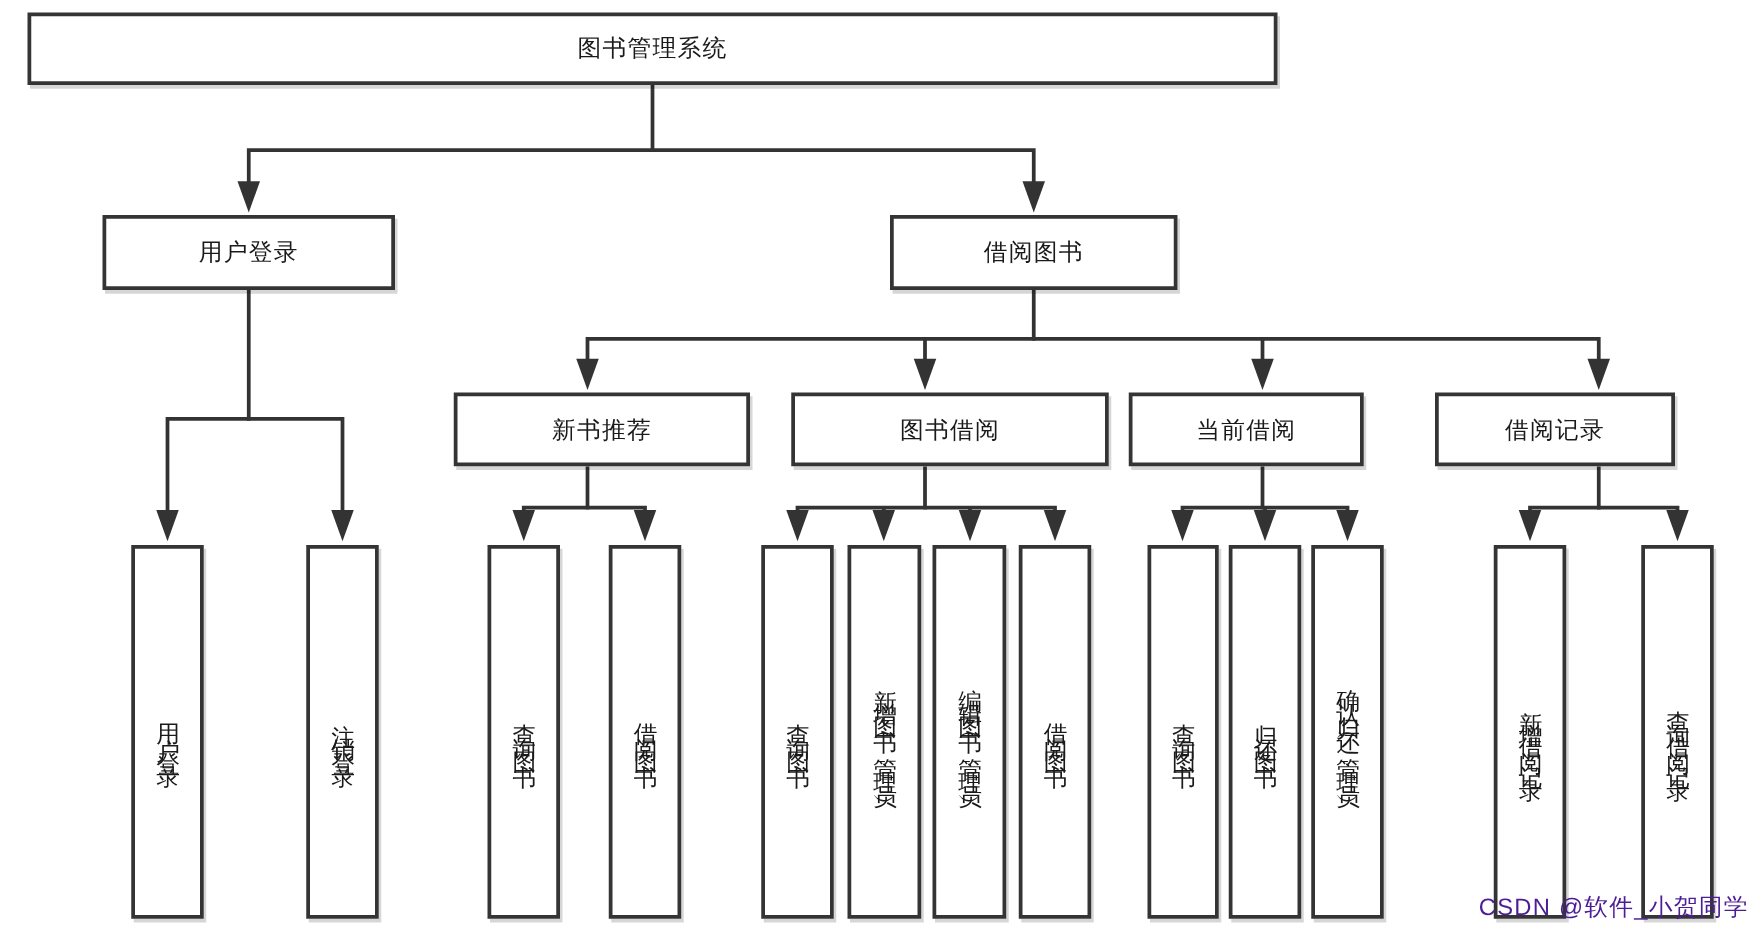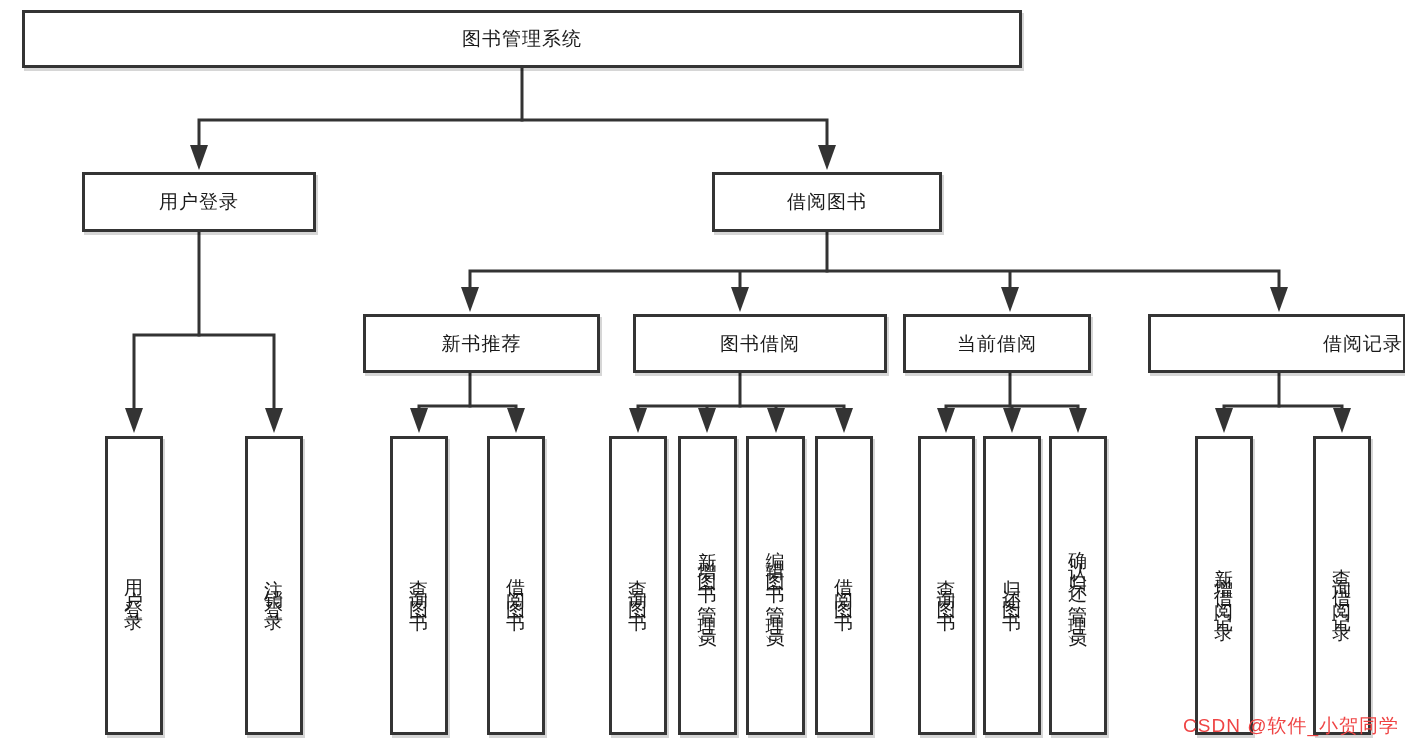--- a/index.html
+++ b/index.html
@@ -53,21 +53,21 @@
     font-size: 19px;
     line-height: 1;
     letter-spacing: 11px;
     white-space: nowrap;
   }
   .watermark {
     position: absolute;
     right: 6px;
     bottom: 8px;
     font-size: 19px;
-    color: #ef4444;
+    color: #4c1d95;
     letter-spacing: 1px;
     white-space: nowrap;
   }
 </style>
 </head>
 <body>
 
 <div class="canvas">
 
   <svg class="connectors" width="1405" height="747" viewBox="0 0 1405 747" xmlns="http://www.w3.org/2000/svg">
@@ -138,21 +138,21 @@
 
   <div class="box" style="left:363px; top:314px; width:237px; height:59px;">
     <span class="h-label">新书推荐</span>
   </div>
   <div class="box" style="left:633px; top:314px; width:254px; height:59px;">
     <span class="h-label">图书借阅</span>
   </div>
   <div class="box" style="left:903px; top:314px; width:188px; height:59px;">
     <span class="h-label">当前借阅</span>
   </div>
-  <div class="box" style="left:1148px; top:314px; width:258px; height:59px;justify-content:flex-end;">
+  <div class="box" style="left:1148px; top:314px; width:192px; height:59px;">
     <span class="h-label">借阅记录</span>
   </div>
 
   <div class="box" style="left:105px; top:436px; width:58px; height:299px;">
     <span class="v-label">用户登录</span>
   </div>
   <div class="box" style="left:245px; top:436px; width:58px; height:299px;">
     <span class="v-label">注销登录</span>
   </div>
 

